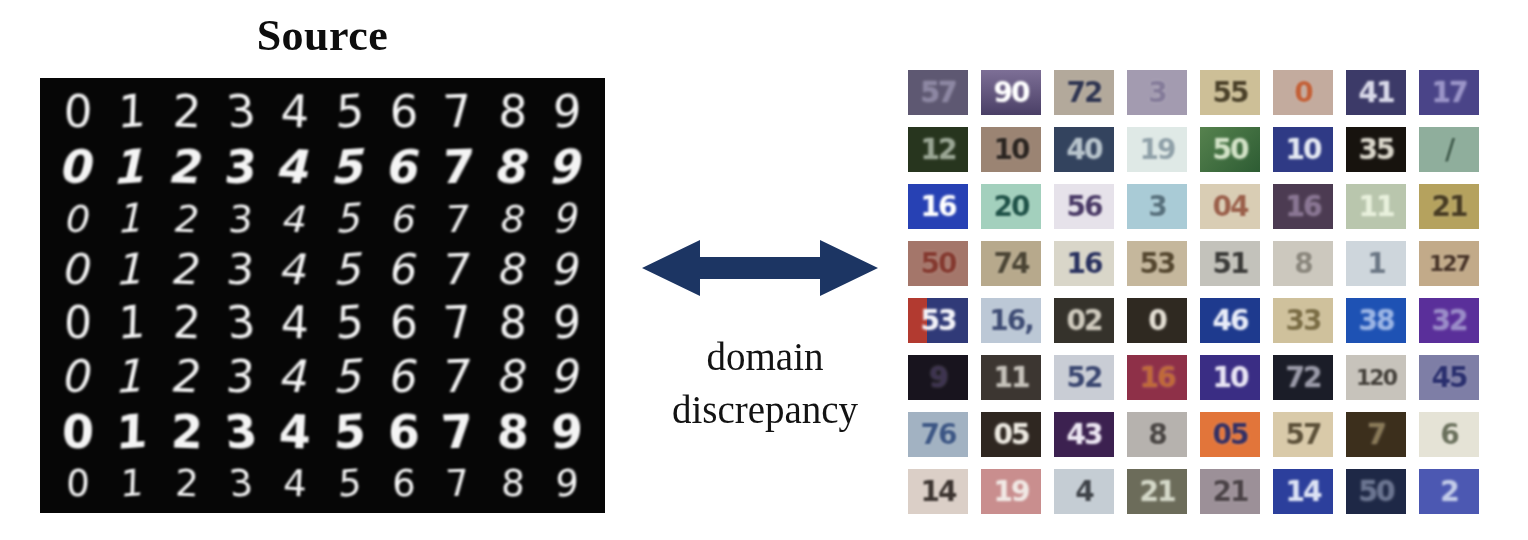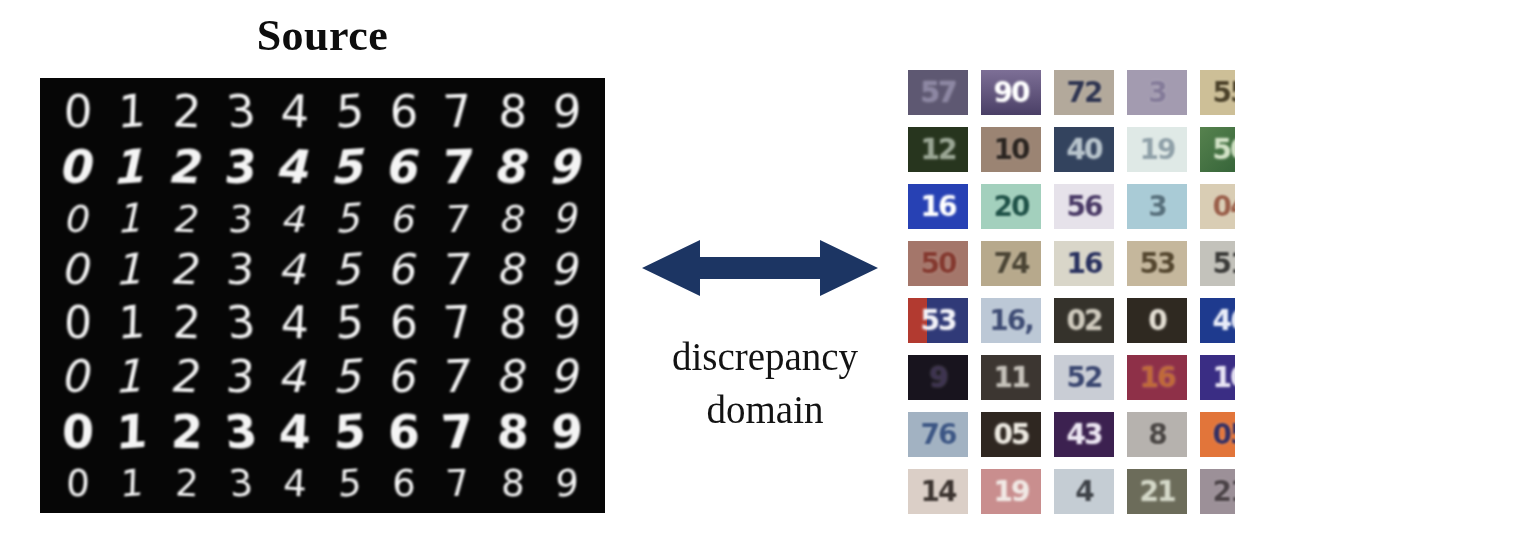--- a/index.html
+++ b/index.html
@@ -1,16 +1,16 @@
 <!DOCTYPE html>
 <html><head>
 <meta charset="utf-8">
 <style>
   html,body{margin:0;padding:0;background:#ffffff;}
-  .canvas{position:relative;width:1235px;height:540px;background:#ffffff;overflow:hidden;
+  .canvas{position:relative;width:1528px;height:540px;background:#ffffff;overflow:hidden;
           font-family:"Liberation Serif", serif;}
 
   
   .panel-title{position:absolute;text-align:center;font-weight:700;font-size:44px;color:#0d0d0d;
                letter-spacing:0.5px;}
   .source-title{left:40px;top:10px;width:565px;}
   .target-title{left:933px;top:6px;width:574px;}
 
   
   .mnist-panel{position:absolute;left:40px;top:78px;width:565px;height:435px;background:#060606;}
@@ -152,22 +152,22 @@
           <span class="mnist-digit">9</span>
         </div>
       </div>
   </div>
 
   <svg class="arrow" viewBox="0 0 236 62">
     <polygon points="0,31 58,3 58,20 178,20 178,3 236,31 178,59 178,42 58,42 58,59" fill="#1c3563"></polygon>
   </svg>
 
   <div class="disc-label">
+    <div>domain</div>
     <div>discrepancy</div>
-    <div>domain</div>
   </div>
 
 
   <div class="svhn-grid">
       <div class="svhn-cell" style="background: rgb(94, 88, 114);">
         <span style="color: rgb(141, 135, 163);">57</span>
       </div>
       <div class="svhn-cell" style="background: linear-gradient(rgb(125, 111, 150), rgb(74, 63, 102));">
         <span style="color: rgb(255, 255, 255);">90</span>
       </div>

